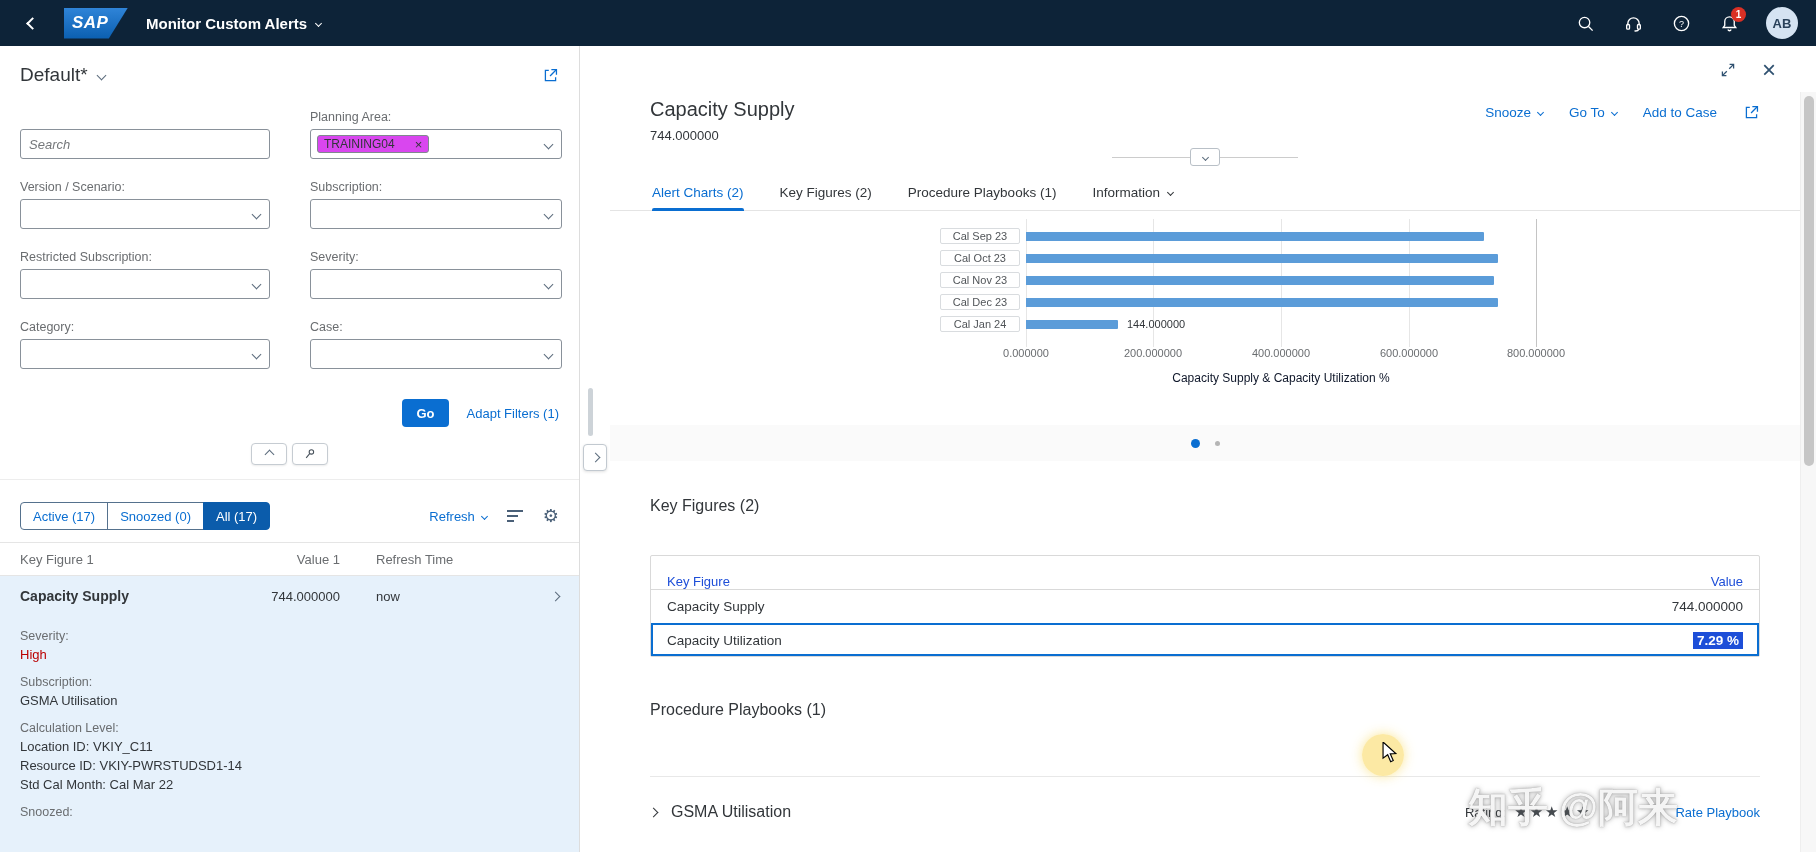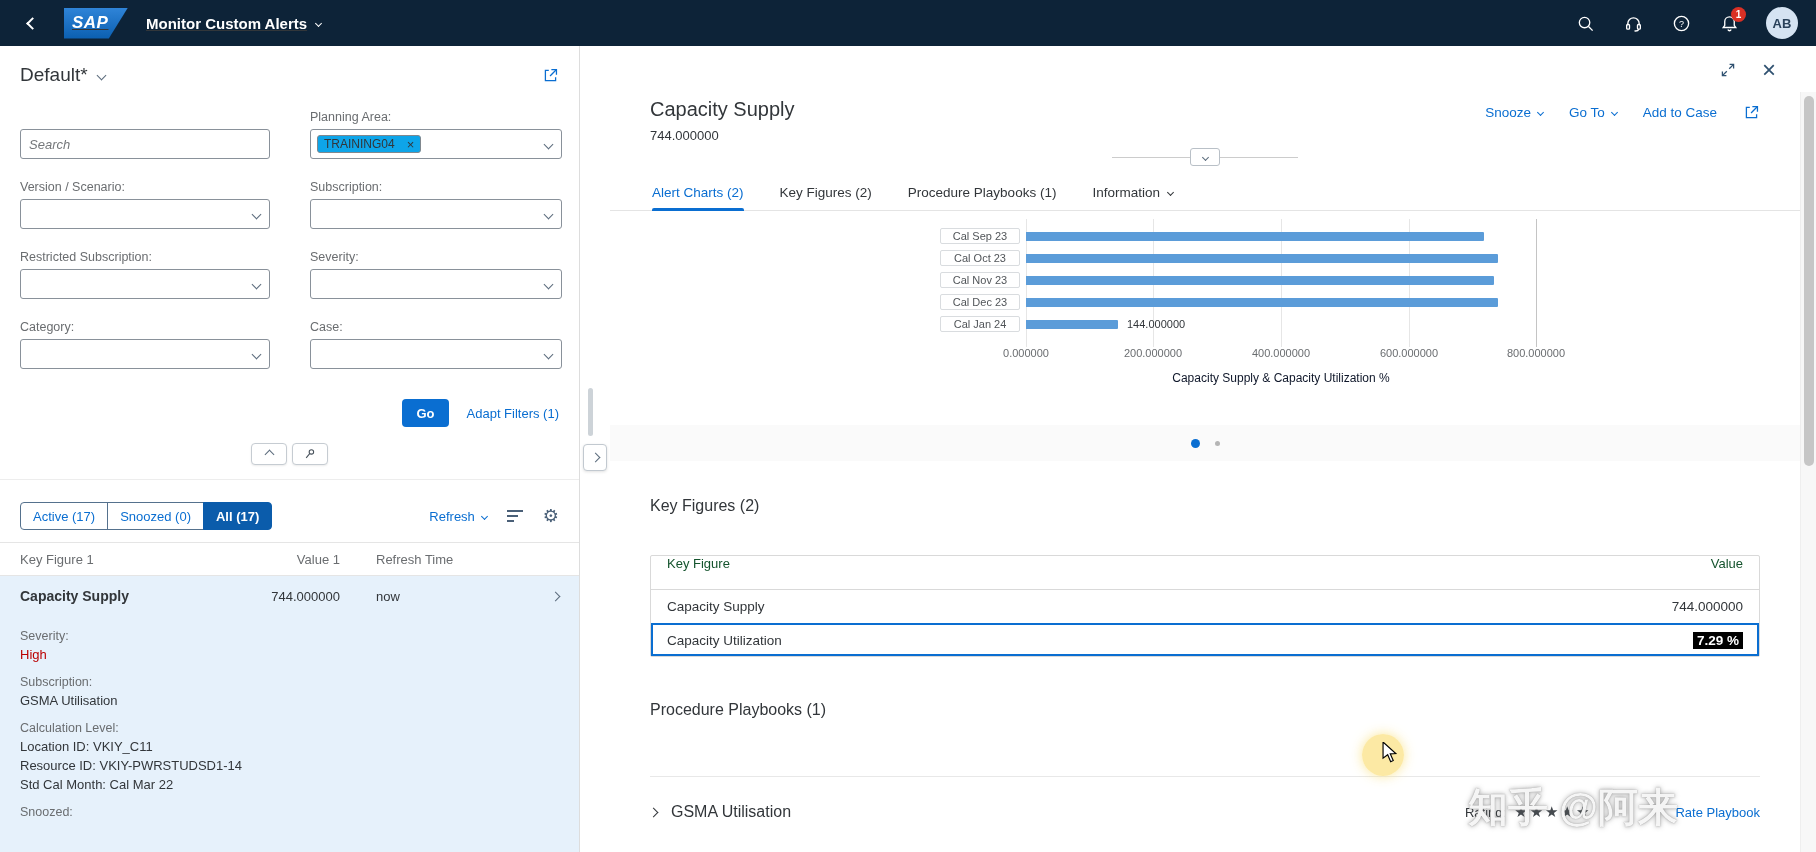--- a/index.html
+++ b/index.html
@@ -11,21 +11,21 @@
   .chev.tiny{width:5px;height:5px;}
   .chev.up{transform:rotate(225deg);}
   .chev.right{transform:rotate(-45deg);}
   .chev.left{transform:rotate(135deg);width:9px;height:9px;border-width:2px;}
   .chev.white{border-color:#fff;}
   .chev.blue{border-color:#0a6ed1;}
   .chev.dark{border-color:#32363a;}
 
   
   .shellbar{height:46px;background:#0d2338;display:flex;align-items:center;padding:0 18px;position:relative;z-index:10;}
-  .sb-left{display:flex;align-items:center;gap:18px;text-decoration:underline;}
+  .sb-left{display:flex;align-items:center;gap:18px;}
   .back-btn{width:28px;height:28px;display:flex;align-items:center;justify-content:center;cursor:pointer;}
   .sap-logo{width:64px;height:31px;background:linear-gradient(180deg,#2f84d8,#0b5fb0);clip-path:polygon(0 0,100% 0,70% 100%,0 100%);display:flex;align-items:center;padding-left:8px;}
   .sap-logo span{color:#fff;font-weight:bold;font-style:italic;font-size:17px;letter-spacing:.5px;}
   .sb-title{display:flex;align-items:center;gap:9px;color:#fff;font-size:15px;font-weight:bold;cursor:pointer;}
   .sb-right{margin-left:auto;display:flex;align-items:center;gap:26px;}
   .sb-icon{width:22px;height:22px;display:flex;align-items:center;justify-content:center;position:relative;cursor:pointer;}
   .sb-icon svg{stroke:#fff;fill:none;stroke-width:1.4;width:19px;height:19px;}
   .badge{position:absolute;top:-5px;right:-6px;min-width:15px;height:15px;border-radius:8px;background:#d93025;color:#fff;font-size:10px;display:flex;align-items:center;justify-content:center;padding:0 3px;font-weight:bold;}
   .avatar{width:32px;height:32px;border-radius:50%;background:#d5e3f2;color:#29415a;font-weight:bold;font-size:13px;display:flex;align-items:center;justify-content:center;cursor:pointer;}
 
@@ -45,35 +45,35 @@
   .icon-svg svg{width:100%;height:100%;fill:none;stroke:#0a6ed1;stroke-width:1.5;}
   .share-slot{margin-left:auto;cursor:pointer;}
   .filter-grid{display:grid;grid-template-columns:250px 252px;column-gap:40px;margin-top:24px;}
   .fcell{margin-bottom:21px;}
   .flabel{font-size:12.5px;color:#6a6d70;margin-bottom:4px;height:15px;}
   .finput,.fselect,.fcombo{height:30px;border:1px solid #89919a;border-radius:3px;background:#fff;width:100%;font-size:13px;position:relative;}
   input.finput{padding:0 8px;color:#32363a;font-family:inherit;}
   input.finput::placeholder{font-style:italic;color:#74777a;}
   .fselect,.fcombo{display:flex;align-items:center;padding:0 24px 0 6px;cursor:pointer;}
   .fselect .chev,.fcombo .chev{position:absolute;right:9px;top:11px;}
-  .token{border:1px solid #80888f;border-radius:3px;padding:1px 6px;font-size:12px;display:inline-flex;align-items:flex-end;gap:12px;color:#32363a;background:#0ea5e9;}
+  .token{border:1px solid #80888f;border-radius:3px;padding:1px 6px;font-size:12px;display:inline-flex;align-items:flex-end;gap:20px;color:#32363a;background:#d946ef;}
   .tok-x{color:#32363a;font-size:13px;cursor:pointer;line-height:1;}
   .go-row{display:flex;justify-content:flex-end;align-items:center;gap:18px;margin-top:9px;}
   .go-btn{height:28px;padding:0 14px;background:#0a6ed1;color:#fff;border:none;border-radius:4px;font-size:13px;font-weight:bold;cursor:pointer;font-family:inherit;}
   .link{color:#0a6ed1;font-size:13px;text-decoration:none;cursor:pointer;display:inline-flex;align-items:center;gap:7px;}
   .collapse-row{display:flex;justify-content:center;gap:5px;margin:16px -20px 0;padding-bottom:14px;border-bottom:1px solid #ededed;}
   .mini-btn{width:36px;height:22px;border:1px solid #c6ccd2;border-radius:4px;background:#fff;box-shadow:0 1px 2px rgba(0,0,0,.08);display:flex;align-items:center;justify-content:center;cursor:pointer;}
   .mini-btn svg{width:14px;height:14px;fill:none;stroke:#46505a;stroke-width:1.5;}
 
   
   .list-toolbar{display:flex;align-items:center;margin-top:22px;}
   .seg{height:28px;padding:0 12px;font-size:13px;border:1px solid #55718d;background:#fff;color:#0a6ed1;margin-left:-1px;cursor:pointer;font-family:inherit;}
   .seg:first-child{border-radius:4px 0 0 4px;margin-left:0;}
   .seg:last-child{border-radius:0 4px 4px 0;}
-  .seg-sel{background:#0b5cab;border-color:#0b5cab;color:#fff;font-weight:bold;}
+  .seg-sel{background:#0b5cab;border-color:#0b5cab;color:#fff;font-weight:normal;}
   .toolbar-right{margin-left:auto;display:flex;align-items:center;gap:20px;}
   .sort-icon{display:inline-block;cursor:pointer;}
   .sort-icon i{display:block;height:2px;background:#4a6078;margin:3px 0;}
   .sort-icon i:nth-child(1){width:16px;} .sort-icon i:nth-child(2){width:11px;} .sort-icon i:nth-child(3){width:7px;}
   .gear{font-size:18px;color:#4a6078;cursor:pointer;line-height:1;}
   .list-header{display:flex;align-items:center;height:34px;border-top:1px solid #e5e5e5;border-bottom:1px solid #e5e5e5;margin:12px -20px 0;padding:0 20px;font-size:13px;color:#6a6d70;}
   .c1{width:210px;} .c2{width:110px;text-align:right;} .c3{padding-left:36px;flex:1;}
   .sel-block{background:#e6f1fb;margin:0 -20px;padding:0 20px 14px;height:100%;}
   .sel-row{display:flex;align-items:center;height:40px;cursor:pointer;}
   .sel-row .bold{font-weight:bold;font-size:14px;}
@@ -116,27 +116,27 @@
   .tick-row{position:relative;margin-left:86px;width:520px;height:15px;margin-top:12px;}
   .gtick{position:absolute;transform:translateX(-50%);font-size:11px;color:#6a6d70;top:0;white-space:nowrap;}
   .axis-title{margin-left:86px;width:510px;text-align:center;font-size:12px;color:#0f172a;margin-top:9px;}
   .carousel{margin:40px -40px 0;background:#fafafa;height:36px;display:flex;align-items:center;justify-content:center;gap:15px;}
   .dot{width:5px;height:5px;border-radius:50%;background:#b5b5b5;cursor:pointer;}
   .dot.active{width:9px;height:9px;background:#0a6ed1;}
 
   
   .section-h{font-size:16px;font-weight:normal;color:#32363a;margin-top:36px;}
   .kf-table{margin-top:40px;border:1px solid #d9d9d9;border-radius:2px;}
-  .kf-head{display:flex;height:34px;align-items:flex-start;padding:0 16px;border-bottom:1px solid #d9d9d9;font-size:13px;color:#14532d;}
+  .kf-head{display:flex;height:34px;align-items:flex-end;padding:0 16px;border-bottom:1px solid #d9d9d9;font-size:13px;color:#1d4ed8;}
   .kf-head .r{margin-left:auto;}
   .kfrow{display:flex;height:33px;align-items:center;padding:0 16px;font-size:13.5px;color:#32363a;}
   .kfrow + .kfrow{border-top:1px solid #ececec;}
   .kfrow-sel{outline:2px solid #0a6ed1;outline-offset:-2px;}
   .kfval{margin-left:auto;}
-  .val-hl{background:#000000;color:#fff;padding:1px 4px;font-weight:bold;}
+  .val-hl{background:#1d4ed8;color:#fff;padding:1px 4px;font-weight:bold;}
   .section-h.pb{margin-top:44px;}
   .pb-row{margin-top:57px;display:flex;align-items:center;border-top:1px solid #e8e8e8;padding-top:26px;}
   .pb-name{font-size:16px;margin-left:14px;}
   .pb-right{margin-left:auto;display:flex;align-items:center;}
   .rating-label{font-size:13px;color:#32363a;margin-right:8px;}
   .stars{font-size:15px;color:#454a4f;letter-spacing:2px;}
   .rate-link{margin-left:84px;}
 
   
   .page-scrollbar{position:absolute;top:46px;right:0;bottom:0;width:16px;background:#f7f7f7;border-left:1px solid #eee;z-index:5;}

